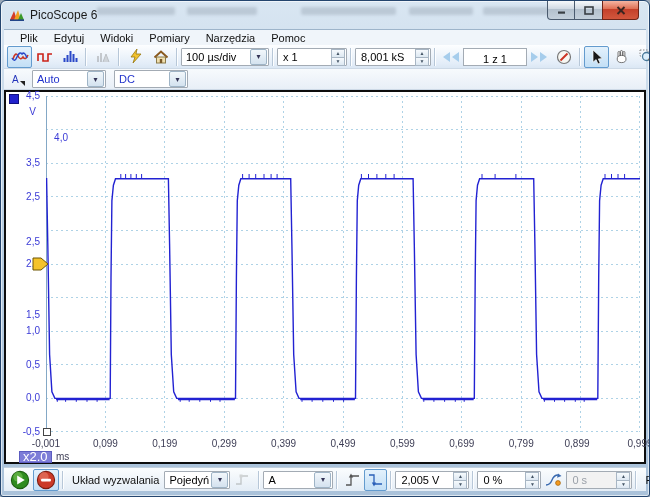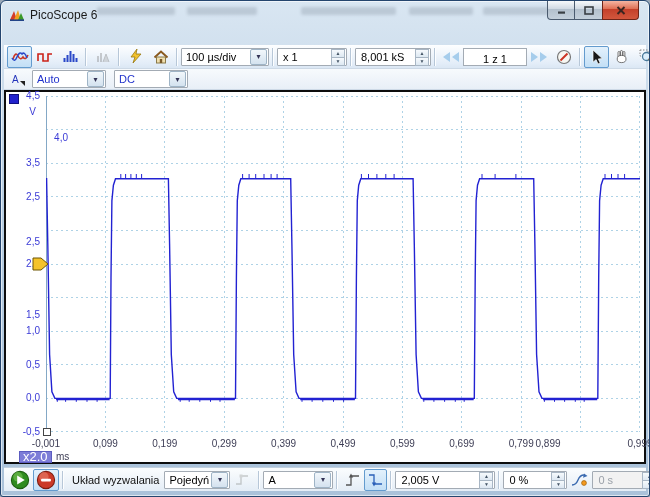--- a/index.html
+++ b/index.html
@@ -108,20 +108,28 @@
       </div>
       <div class="wbtn close">
         <svg width="10" height="9" viewBox="0 0 10 9">
           <line x1="1.5" y1="1" x2="8.5" y2="8" stroke="#3a2520" stroke-width="2"></line>
           <line x1="8.5" y1="1" x2="1.5" y2="8" stroke="#3a2520" stroke-width="2"></line>
         </svg>
       </div>
     </div>
   </div>
 
+  <div class="menubar">
+    <span class="menuitem">Plik</span>
+    <span class="menuitem">Edytuj</span>
+    <span class="menuitem">Widoki</span>
+    <span class="menuitem">Pomiary</span>
+    <span class="menuitem">Narzędzia</span>
+    <span class="menuitem">Pomoc</span>
+  </div>
 
   <div class="toolbar">
     <div class="tbtn sel">
       <svg width="18" height="13" viewBox="0 0 18 13">
         <path d="M2 9 Q4.5 1 7 6 T12 7 Q14.5 11 17 5" fill="none" stroke="#cc3322" stroke-width="1.5"></path>
         <path d="M1 8 Q3.5 13 6 7 T11 4 Q13.5 1 16 8" fill="none" stroke="#2a48c8" stroke-width="1.5"></path>
       </svg>
     </div>
     <div class="tbtn">
       <svg width="16" height="12" viewBox="0 0 16 12">
@@ -349,21 +357,21 @@
     <div id="xlabels">
         <span class="xlab" style="left: 16px; top: 346px;">-0,001</span>
         <span class="xlab" style="left: 75.4px; top: 346px;">0,099</span>
         <span class="xlab" style="left: 134.8px; top: 346px;">0,199</span>
         <span class="xlab" style="left: 194.2px; top: 346px;">0,299</span>
         <span class="xlab" style="left: 253.6px; top: 346px;">0,399</span>
         <span class="xlab" style="left: 313px; top: 346px;">0,499</span>
         <span class="xlab" style="left: 372.4px; top: 346px;">0,599</span>
         <span class="xlab" style="left: 431.8px; top: 346px;">0,699</span>
         <span class="xlab" style="left: 491.2px; top: 346px;">0,799</span>
-        <span class="xlab" style="left: 518px; top: 346px; text-align: center;">0,899</span>
+        <span class="xlab" style="left: 547px; top: 346px; text-align: center;">0,899</span>
         <span class="xlab" style="left: 610px; top: 346px;">0,999</span>
       </div>
     <span class="zbadge" id="zbadge" style="left: 13px; top: 359px;">x2.0</span>
     <span class="xunit" id="xunit" style="left: 50px; top: 359px;">ms</span>
   </div>
 
   <div class="trigbar">
     <div class="tbtn" style="width:24px">
       <svg class="startbtn" width="19" height="19" viewBox="0 0 19 19">
         <circle cx="9.5" cy="9.5" r="8.2" fill="#2f8c1f" stroke="#1c5e10" stroke-width="1"></circle>
@@ -406,21 +414,21 @@
         <polygon points="6,0.5 3.8,4.5 8.2,4.5" fill="#555"></polygon>
       </svg>
     </div>
     <div class="tbtn sel" style="width:21px">
       <svg width="15" height="14" viewBox="0 0 15 14">
         <path d="M1 2 L6 2 L6 11 L14 11" fill="none" stroke="#2a5fb8" stroke-width="1.3"></path>
         <polygon points="6,13.5 3.8,9.5 8.2,9.5" fill="#2a5fb8"></polygon>
       </svg>
     </div>
     <div class="sep"></div>
-    <div class="spin" style="width:100px">
+    <div class="spin" style="width:74px">
       <span class="val">2,005 V</span>
       <span class="updown">
           <i>▲</i>
           <i>▼</i>
         </span>
     </div>
     <div class="sep"></div>
     <div class="spin" style="width:64px">
       <span class="val">0 %</span>
       <span class="updown">

